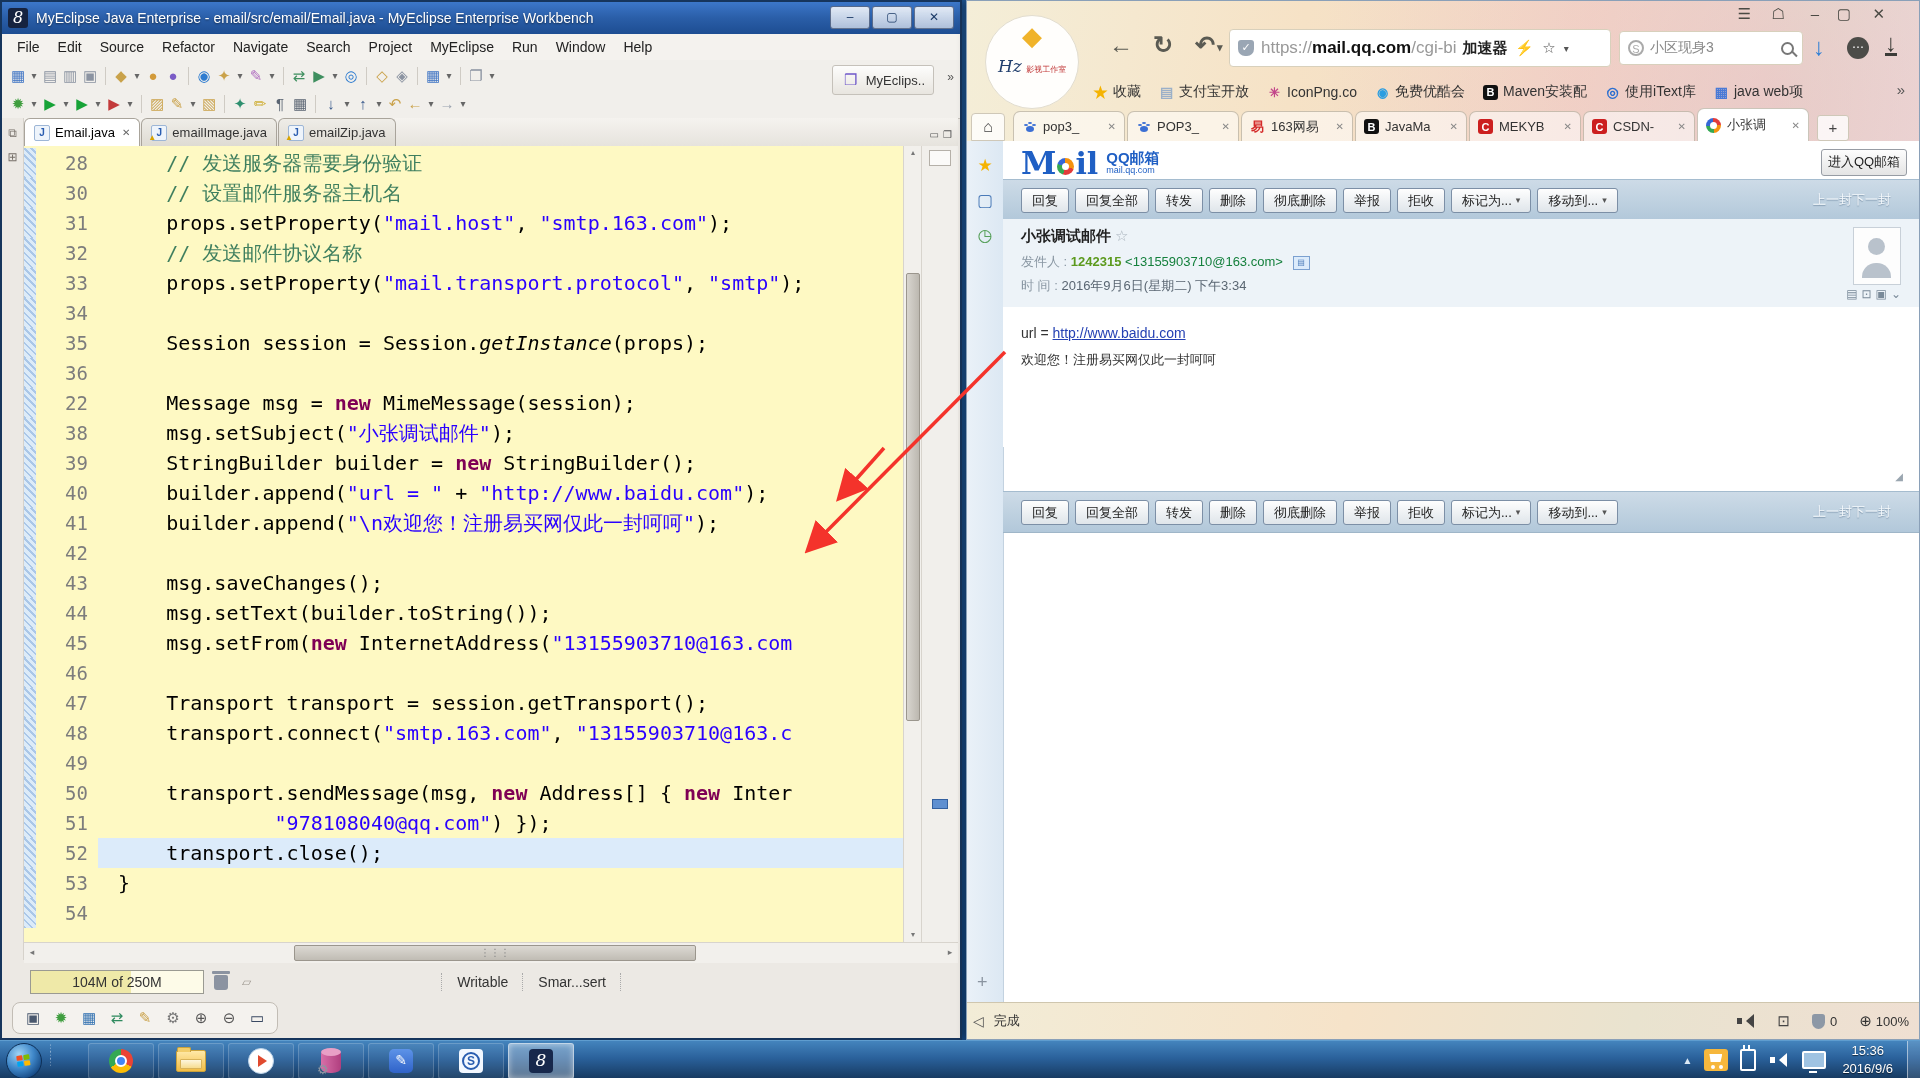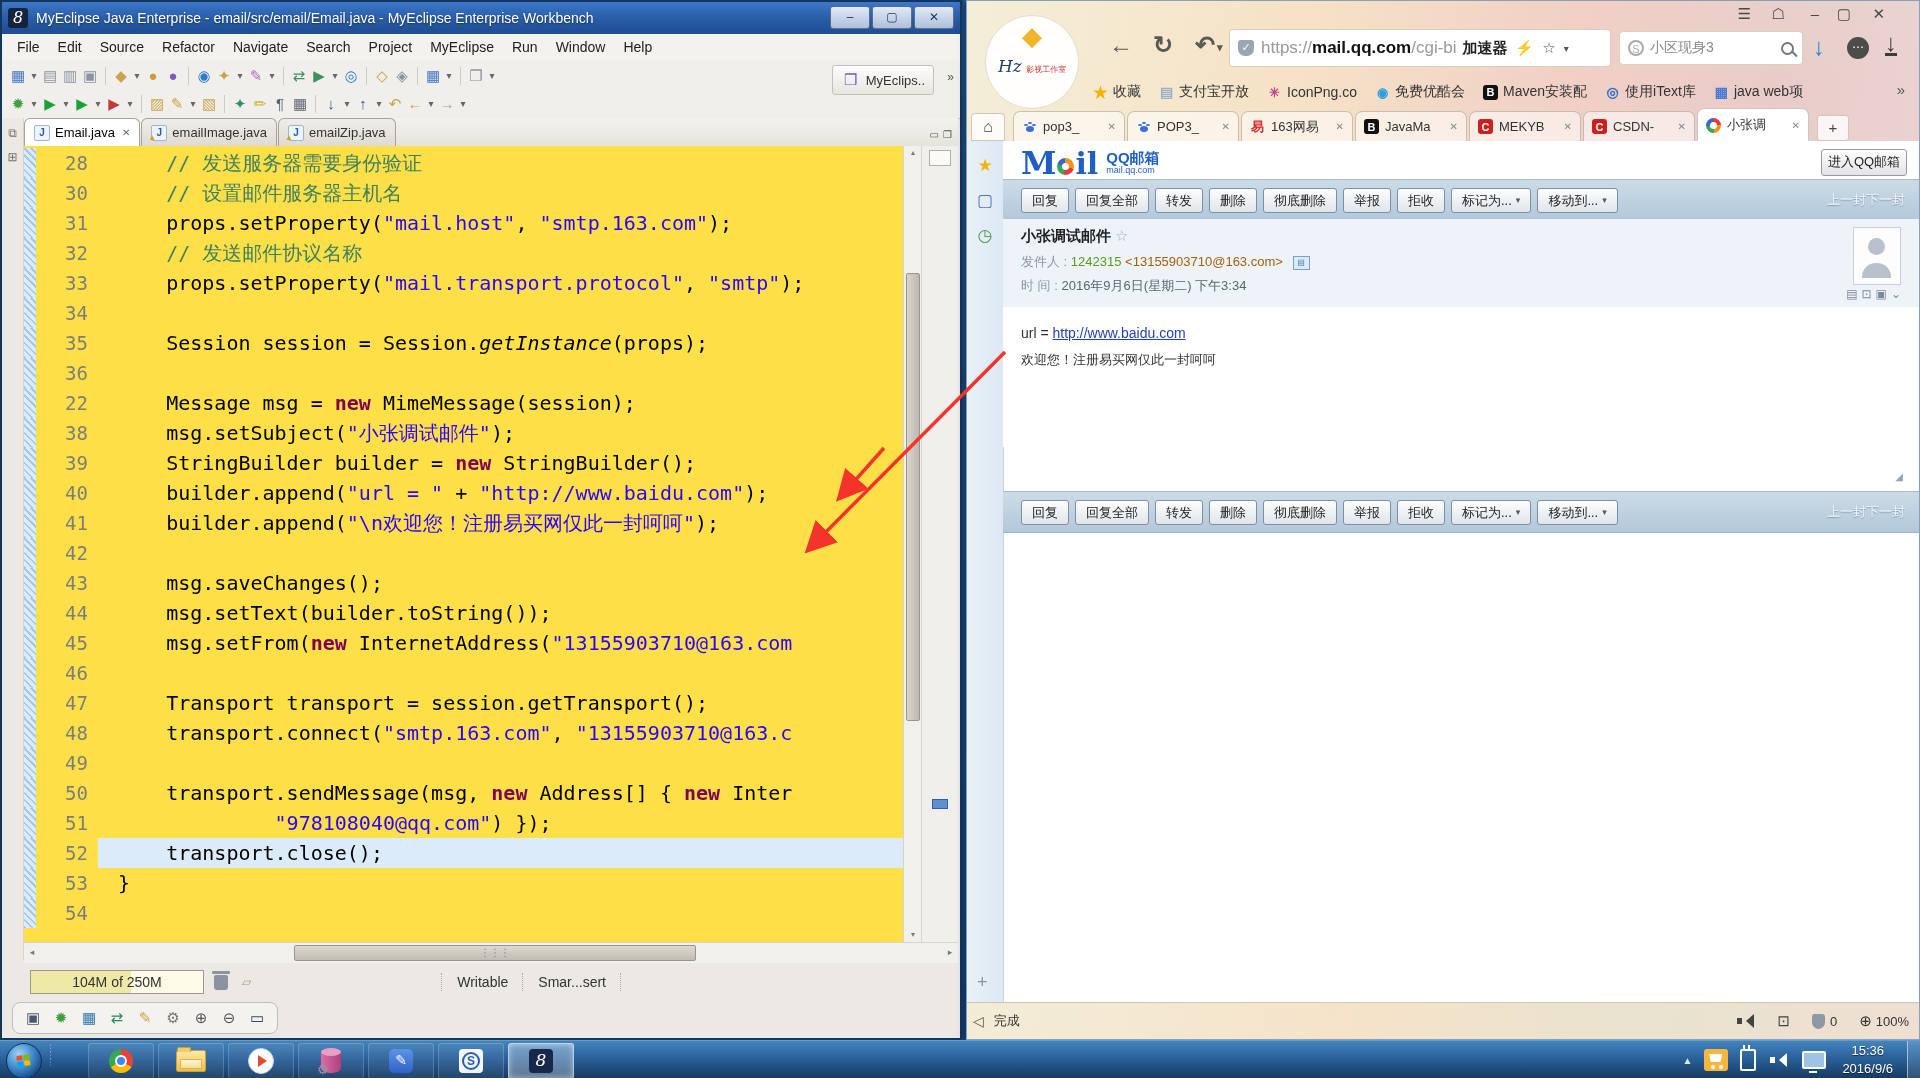--- a/index.html
+++ b/index.html
@@ -46,21 +46,21 @@
        border:1px solid #a9a49b;border-bottom:none;border-radius:6px 6px 0 0;
        background:linear-gradient(#efede8,#dedbd3);font-size:13px;color:#333;position:relative}
   .itab.active{background:#fff;color:#000;z-index:2}
   .jicon{width:14px;height:14px;background:#eef4fb;border:1px solid #9db6d6;border-radius:2px;
        color:#2a5db0;font-size:10px;font-weight:bold;text-align:center;line-height:13px;margin-right:5px;position:relative}
   .jicon .warn{position:absolute;left:-4px;bottom:-4px;color:#d9a400;font-size:8px}
   .itab .close{margin-left:7px;color:#666;font-size:10px}
   .edbtns{margin-left:auto;display:flex;gap:4px;padding:0 6px 6px 0}
   .edbtn{font-size:10px;color:#555}
   
-  #editor{position:absolute;left:22px;top:144px;right:2px;height:796px;background:#fde047;overflow:hidden}
+  #editor{position:absolute;left:22px;top:144px;right:2px;height:796px;background:#fef9c3;overflow:hidden}
   #code{position:absolute;left:0;top:2px;right:54px;bottom:0;overflow:hidden}
   .cl{display:flex;height:30px;line-height:30px;
       font-family:"DejaVu Sans Mono","Liberation Mono",monospace;font-size:20px}
   .hatch{flex:0 0 12px;background:repeating-linear-gradient(45deg,#aac7e8 0 2px,#dcebf8 2px 5px)}
   .num{flex:0 0 52px;text-align:right;padding-right:10px;color:#7d7d7d;font-size:19px}
   .txt{flex:1;white-space:pre;color:#000;padding-left:8px;overflow:hidden}
   .cl.hl .txt{background:#dcebfa}
   .st{color:#2A00FF}.cm{color:#3F7F5F}.kw{color:#7F0055;font-weight:bold}.it{font-style:italic}
   #vscroll{position:absolute;right:36px;top:0;width:18px;bottom:0;background:#f2f0ec;border-left:1px solid #d8d4cd}
   #vthumb{position:absolute;left:2px;right:2px;top:16%;height:56%;
@@ -171,27 +171,27 @@
   #enterbtn{position:absolute;right:12px;top:8px;width:84px;height:25px;font-size:13px;color:#222;
        background:linear-gradient(#fdfdfd,#e4e4e4);border:1px solid #979ca4;border-radius:3px;
        text-align:center;line-height:24px}
   .mail-toolbar{position:absolute;left:36px;right:0;height:40px;
        background:linear-gradient(#cddbe7,#b2c8da);border-top:1px solid #a5bccf;border-bottom:1px solid #9fb6c8;
        display:flex;align-items:center;padding-left:18px}
   .mbtn{height:25px;padding:0 10px;margin-right:6px;font-size:13px;color:#222;
        background:linear-gradient(#fefefe,#dfe5ea);border:1px solid #7c8fa6;border-radius:3px;
        display:inline-flex;align-items:center;gap:4px;line-height:23px}
   .mbtn .car{font-size:9px;color:#555}
-  .prevnext{position:absolute;right:14px;font-size:13px;color:#f6fafd;text-shadow:0 1px 1px rgba(60,90,120,.5)}
+  .prevnext{position:absolute;right:28px;font-size:13px;color:#f6fafd;text-shadow:0 1px 1px rgba(60,90,120,.5)}
   #mailmeta{position:absolute;left:36px;top:78px;right:0;height:88px;background:#edf3f8;border-bottom:1px solid #d4dfe8}
   #subj{position:absolute;left:18px;top:8px;font-size:15px;font-weight:bold;color:#222}
   #subj .star{color:#aab4bd;font-weight:normal;margin-left:4px}
   .metarow{position:absolute;left:18px;font-size:13px;color:#8a97a3}
-  .metarow .green{color:#5c9a1e;font-weight:normal}
-  .metarow .addr{color:#a16207}
+  .metarow .green{color:#5c9a1e;font-weight:bold}
+  .metarow .addr{color:#15803d}
   .cardico{display:inline-block;width:15px;height:12px;border:1px solid #7ba0d0;background:#dcebfb;color:#4a7ab8;
        font-size:8px;line-height:11px;text-align:center;margin-left:6px;vertical-align:middle}
   #avatar{position:absolute;right:18px;top:8px;width:46px;height:56px;background:#fdfdfd;border:1px solid #c8d0d8;overflow:hidden}
   #avatar::before{content:"";position:absolute;left:14px;top:10px;width:17px;height:17px;border-radius:50%;background:#b9c2cc}
   #avatar::after{content:"";position:absolute;left:8px;bottom:6px;width:29px;height:15px;border-radius:14px 14px 0 0;background:#b9c2cc}
   #metaicons{position:absolute;right:14px;top:68px;font-size:12px;color:#7a8a99;letter-spacing:4px}
   #mailbody{position:absolute;left:36px;top:166px;right:0;height:140px;background:#fff}
   #mailbody .l1{position:absolute;left:18px;top:18px;font-size:14px;color:#333}
   #mailbody .l1 a{color:#2440b3;text-decoration:underline}
   #mailbody .l2{position:absolute;left:18px;top:44px;font-size:13px;color:#333}

